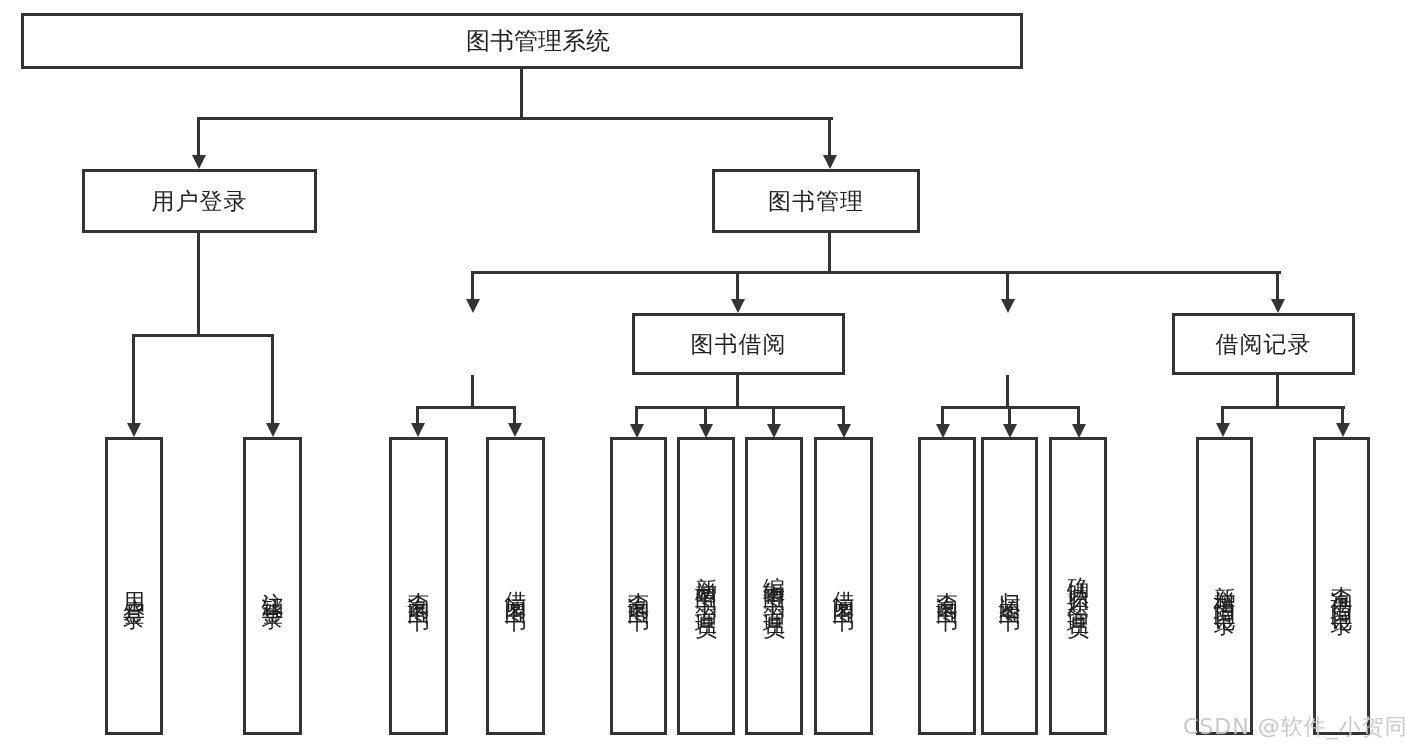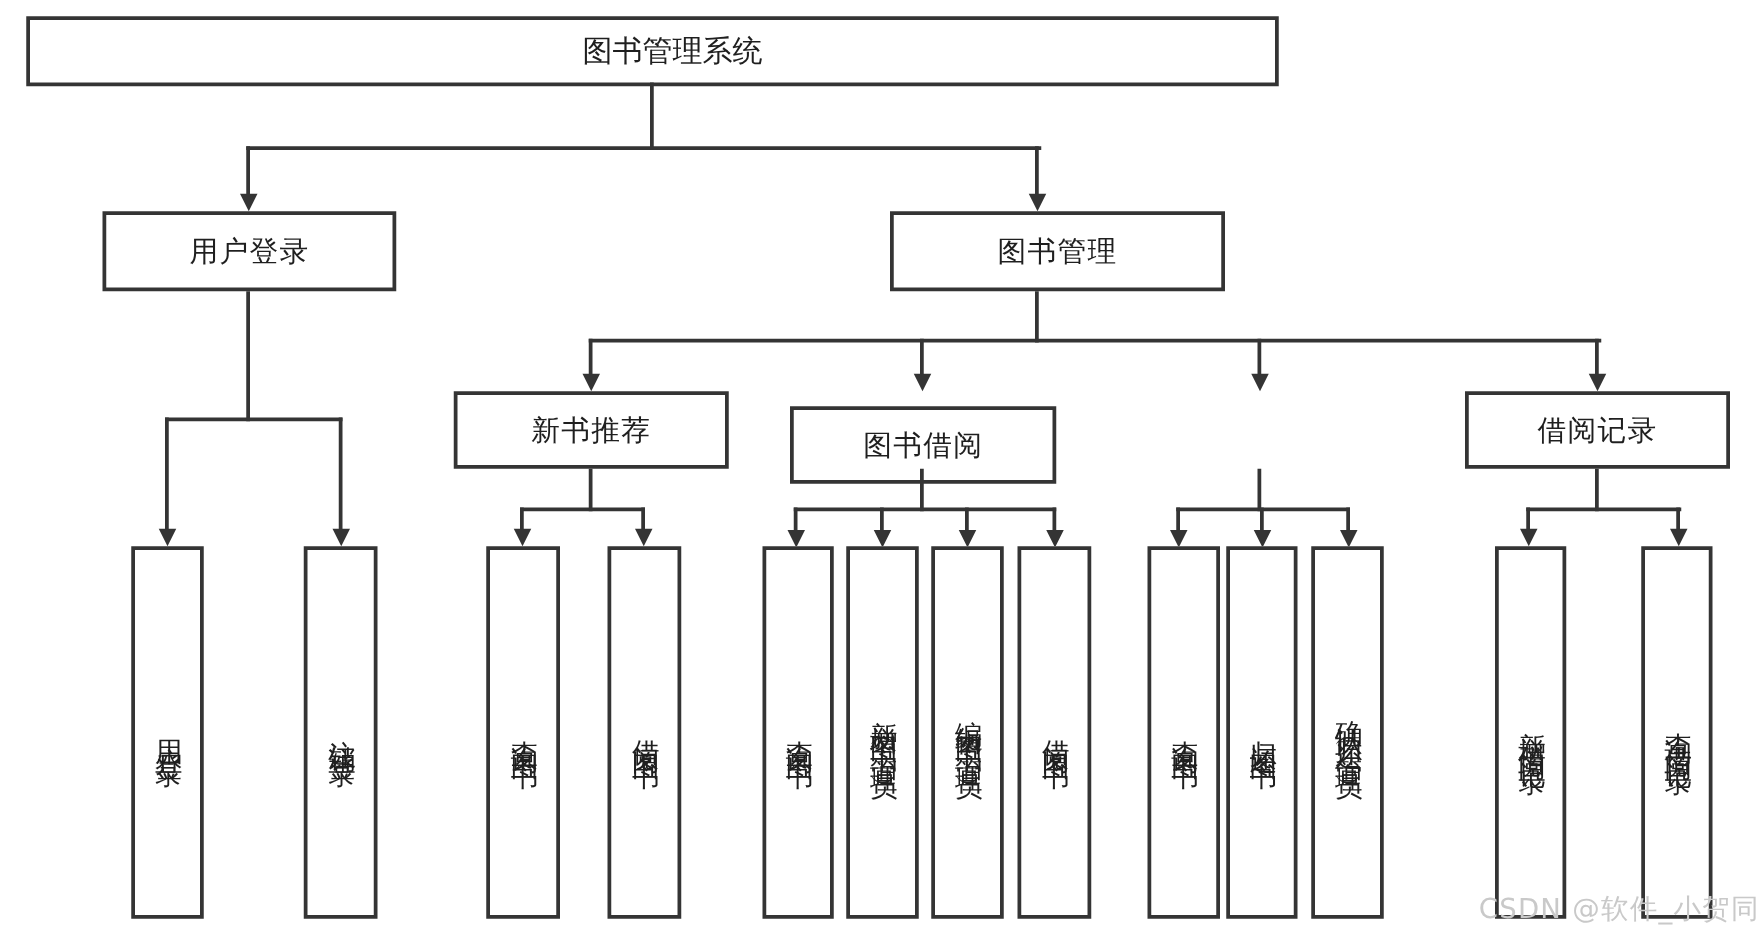--- a/index.html
+++ b/index.html
@@ -40,21 +40,21 @@
   <div class="line" style="left:520px;top:66px;width:3px;height:54px;"></div>
   <div class="line" style="left:197px;top:117px;width:636px;height:3px;"></div>
   <div class="line" style="left:197px;top:117px;width:3px;height:40px;"></div>
   <div class="arrow" style="left:192px;top:155px;"></div>
   <div class="line" style="left:828px;top:117px;width:3px;height:40px;"></div>
   <div class="arrow" style="left:823px;top:155px;"></div>
 
   <div class="node hnode" style="left:82px;top:169px;width:235px;height:64px;">
     <span>用户登录</span>
   </div>
-  <div class="node hnode" style="left:712px;top:169px;width:268px;height:64px;">
+  <div class="node hnode" style="left:712px;top:169px;width:208px;height:64px;">
     <span>图书管理</span>
   </div>
 
   <div class="line" style="left:197px;top:233px;width:3px;height:104px;"></div>
   <div class="line" style="left:132px;top:334px;width:142px;height:3px;"></div>
   <div class="line" style="left:132px;top:334px;width:3px;height:90px;"></div>
   <div class="arrow" style="left:127px;top:423px;"></div>
   <div class="line" style="left:271px;top:334px;width:3px;height:90px;"></div>
   <div class="arrow" style="left:266px;top:423px;"></div>
 
@@ -62,27 +62,24 @@
   <div class="line" style="left:471px;top:271px;width:810px;height:3px;"></div>
   <div class="line" style="left:471px;top:271px;width:3px;height:29px;"></div>
   <div class="arrow" style="left:466px;top:299px;"></div>
   <div class="line" style="left:736px;top:271px;width:3px;height:29px;"></div>
   <div class="arrow" style="left:731px;top:299px;"></div>
   <div class="line" style="left:1006px;top:271px;width:3px;height:29px;"></div>
   <div class="arrow" style="left:1001px;top:299px;"></div>
   <div class="line" style="left:1276px;top:271px;width:3px;height:29px;"></div>
   <div class="arrow" style="left:1271px;top:299px;"></div>
 
-  <div class="node hnode" style="left:363px;top:313px;width:220px;height:62px;">
-    <span>新书推荐</span>
-  </div>
-  <div class="node hnode" style="left:632px;top:313px;width:213px;height:62px;margin-top:12px;">
+  <div class="node hnode" style="left:632px;top:313px;width:213px;height:62px;">
     <span>图书借阅</span>
   </div>
-  <div class="node hnode" style="left:1172px;top:313px;width:212px;height:62px;">
+  <div class="node hnode" style="left:1172px;top:313px;width:183px;height:62px;">
     <span>借阅记录</span>
   </div>
 
   <div class="line" style="left:471px;top:375px;width:3px;height:34px;"></div>
   <div class="line" style="left:416px;top:406px;width:100px;height:3px;"></div>
   <div class="line" style="left:416px;top:406px;width:3px;height:18px;"></div>
   <div class="arrow" style="left:411px;top:423px;"></div>
   <div class="line" style="left:513px;top:406px;width:3px;height:18px;"></div>
   <div class="arrow" style="left:508px;top:423px;"></div>
 

